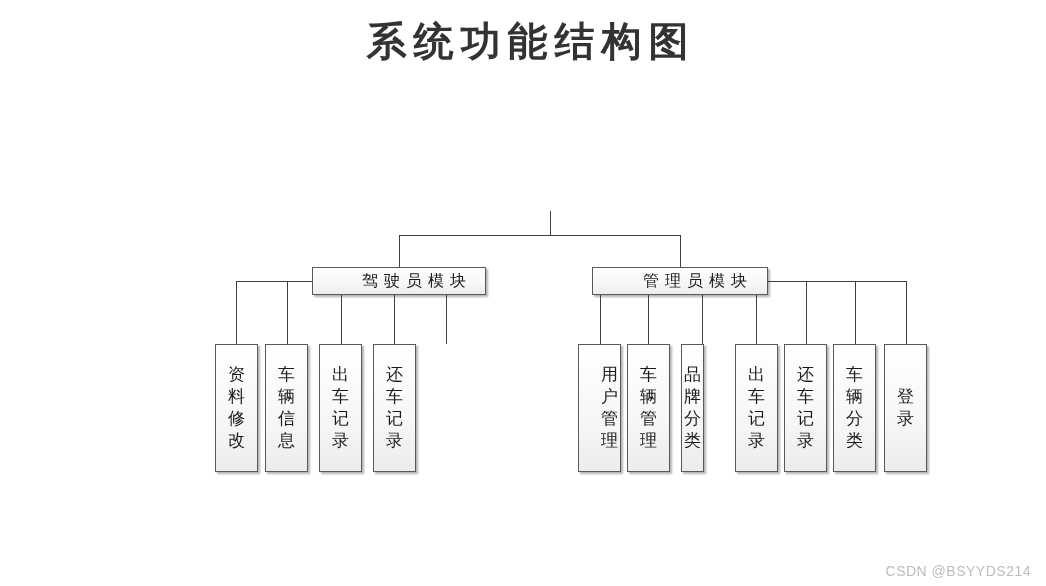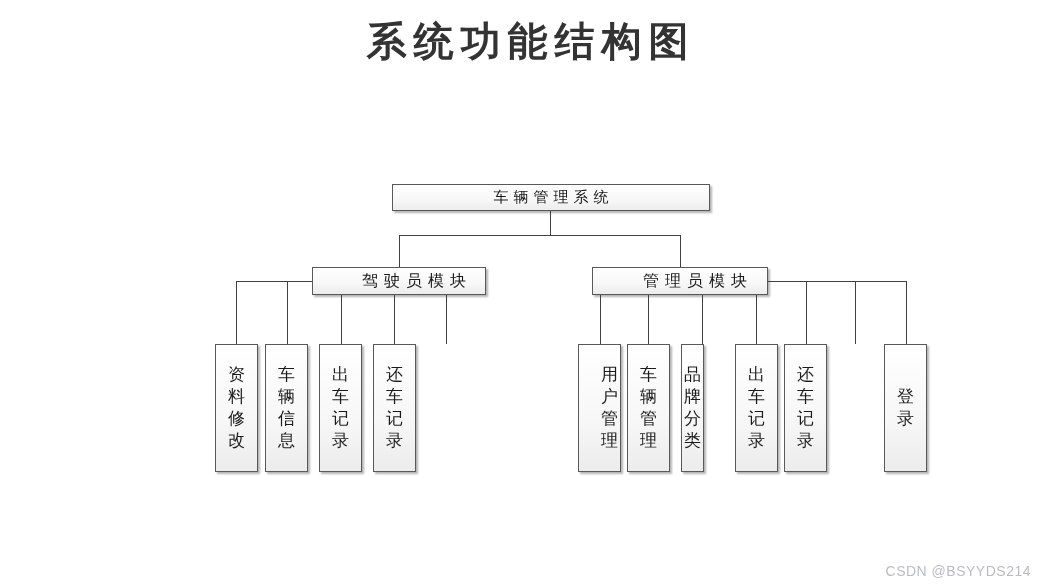--- a/index.html
+++ b/index.html
@@ -68,23 +68,20 @@
     letter-spacing: 0.5px;
   }
 </style>
 </head>
 <body>
 
 <div class="canvas">
 
   <div class="page-title">系统功能结构图</div>
 
-  <div class="node h" style="left:392px; top:184px; width:318px; height:27px;">
-    <span class="lbl">车辆管理系统</span>
-  </div>
 
   <div class="vline" style="left:550px; top:211px; height:24px;"></div>
   <div class="hline" style="left:399px; top:235px; width:282px;"></div>
   <div class="vline" style="left:399px; top:235px; height:32px;"></div>
   <div class="vline" style="left:680px; top:235px; height:32px;"></div>
 
   <div class="node h branch" style="left:312px; top:267px; width:174px; height:28px;">
     <span class="lbl">驾驶员模块</span>
   </div>
   <div class="node h branch" style="left:592px; top:267px; width:176px; height:28px;">
@@ -130,19 +127,22 @@
   </div>
   <div class="node leaf" style="left:681px; top:344px; width:23px; height:128px;">
     <span class="leaf-label">品牌分类</span>
   </div>
   <div class="node leaf" style="left:735px; top:344px; width:43px; height:128px;">
     <span class="leaf-label">出车记录</span>
   </div>
   <div class="node leaf" style="left:784px; top:344px; width:43px; height:128px;">
     <span class="leaf-label">还车记录</span>
   </div>
+  <div class="node leaf" style="left:833px; top:344px; width:43px; height:128px;">
+    <span class="leaf-label">车辆分类</span>
+  </div>
   <div class="node leaf" style="left:884px; top:344px; width:43px; height:128px;">
     <span class="leaf-label">登录</span>
   </div>
 
   <div class="watermark">CSDN @BSYYDS214</div>
 
 </div>
 
 </body></html>

